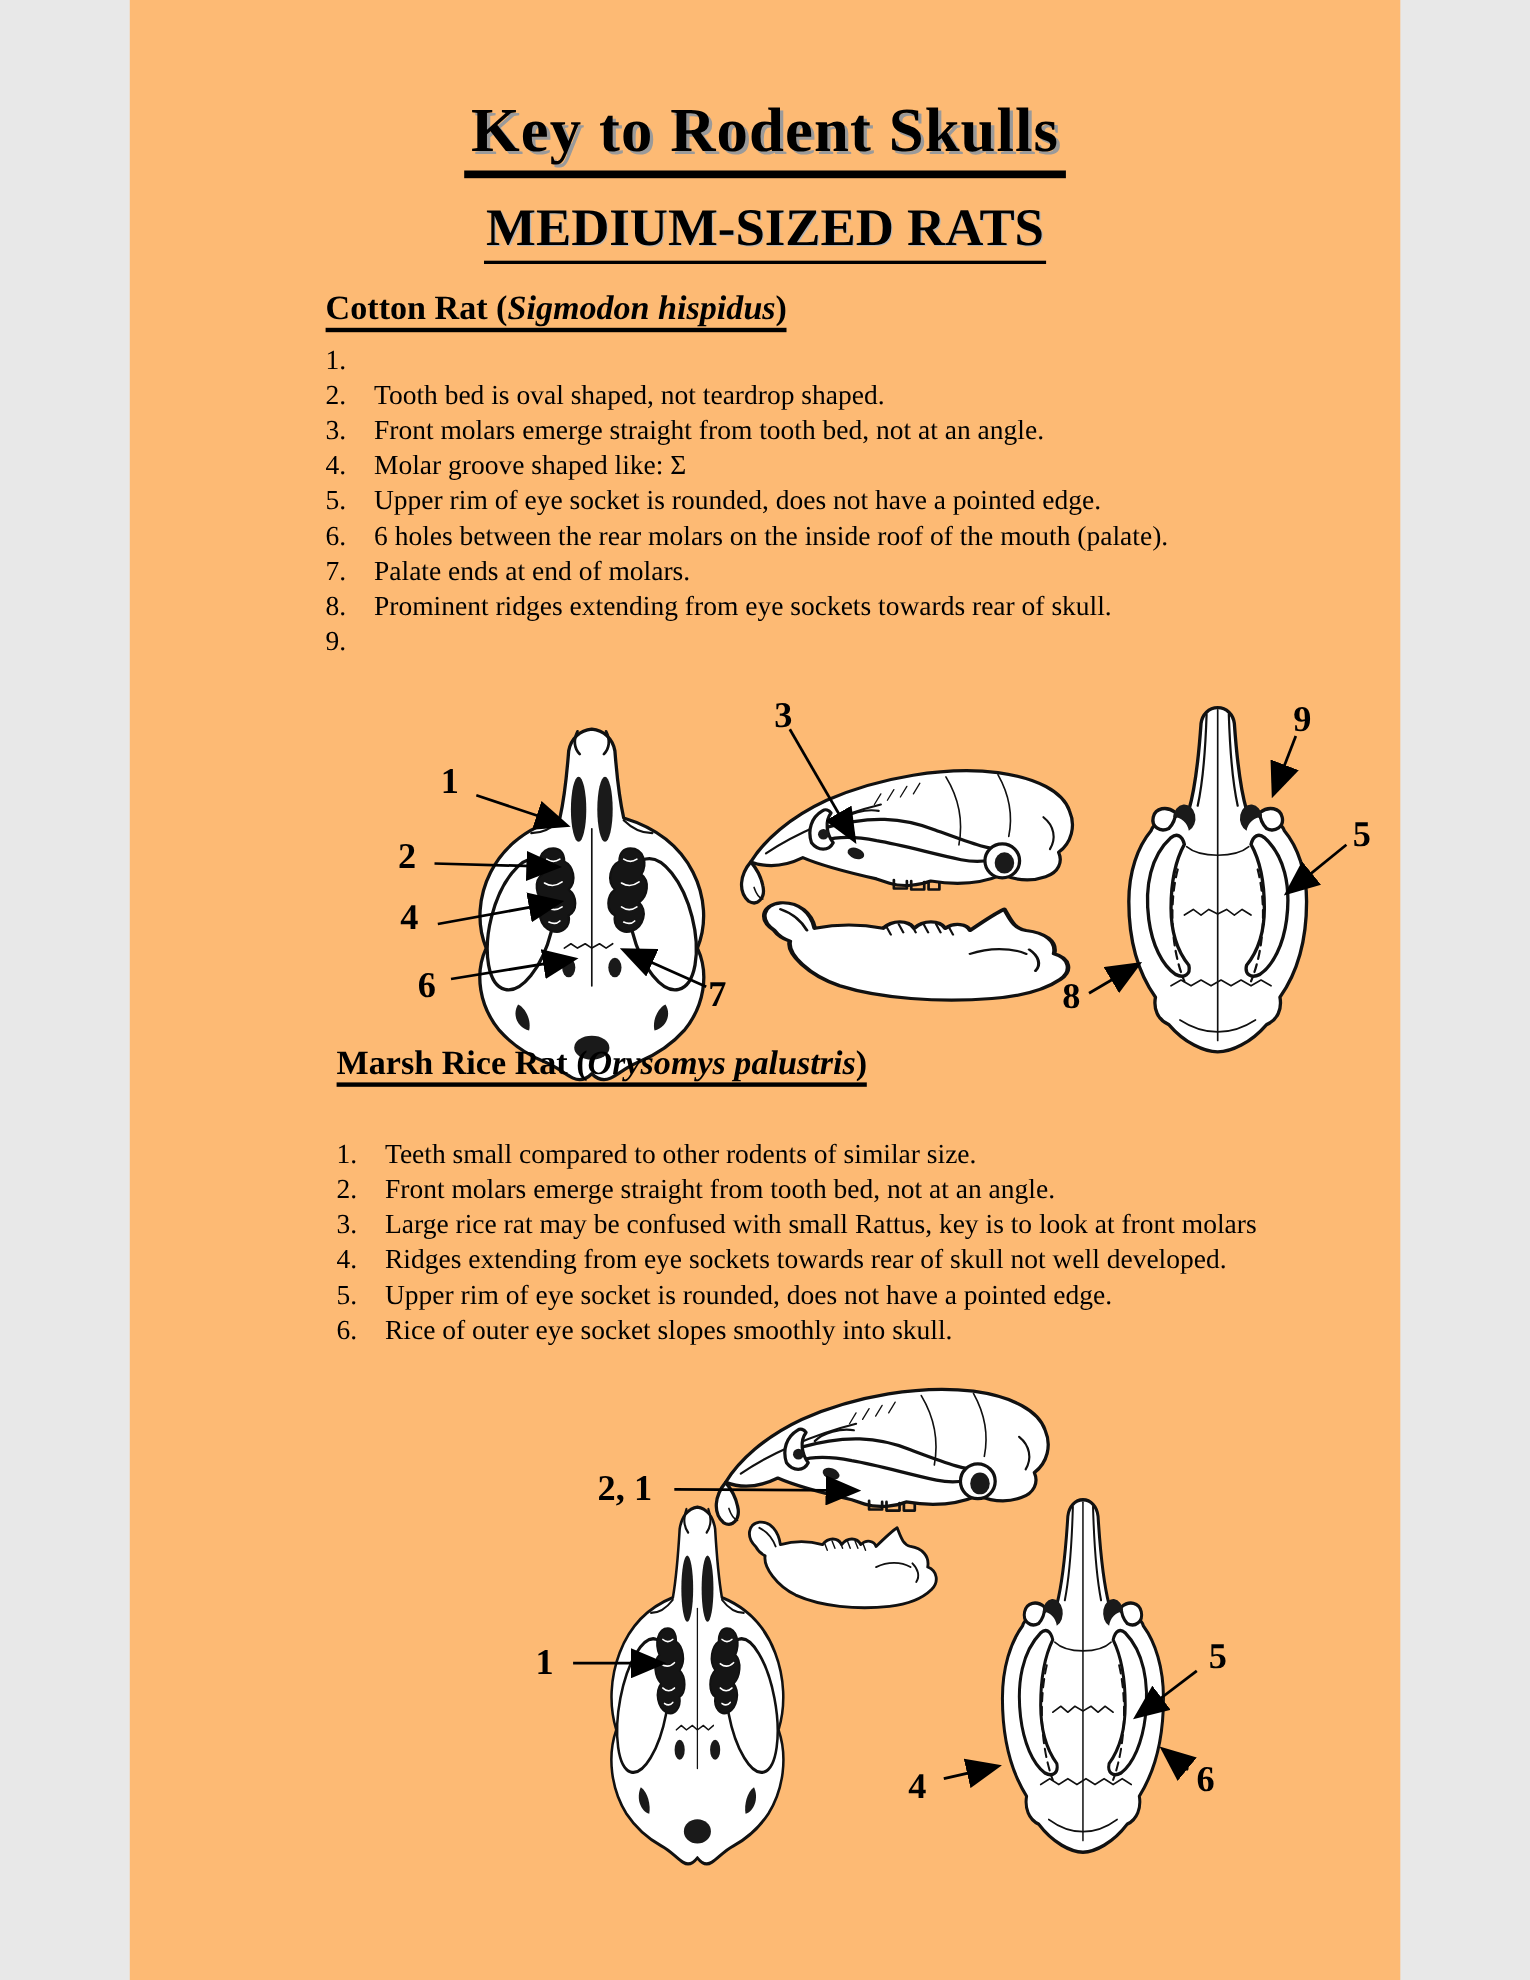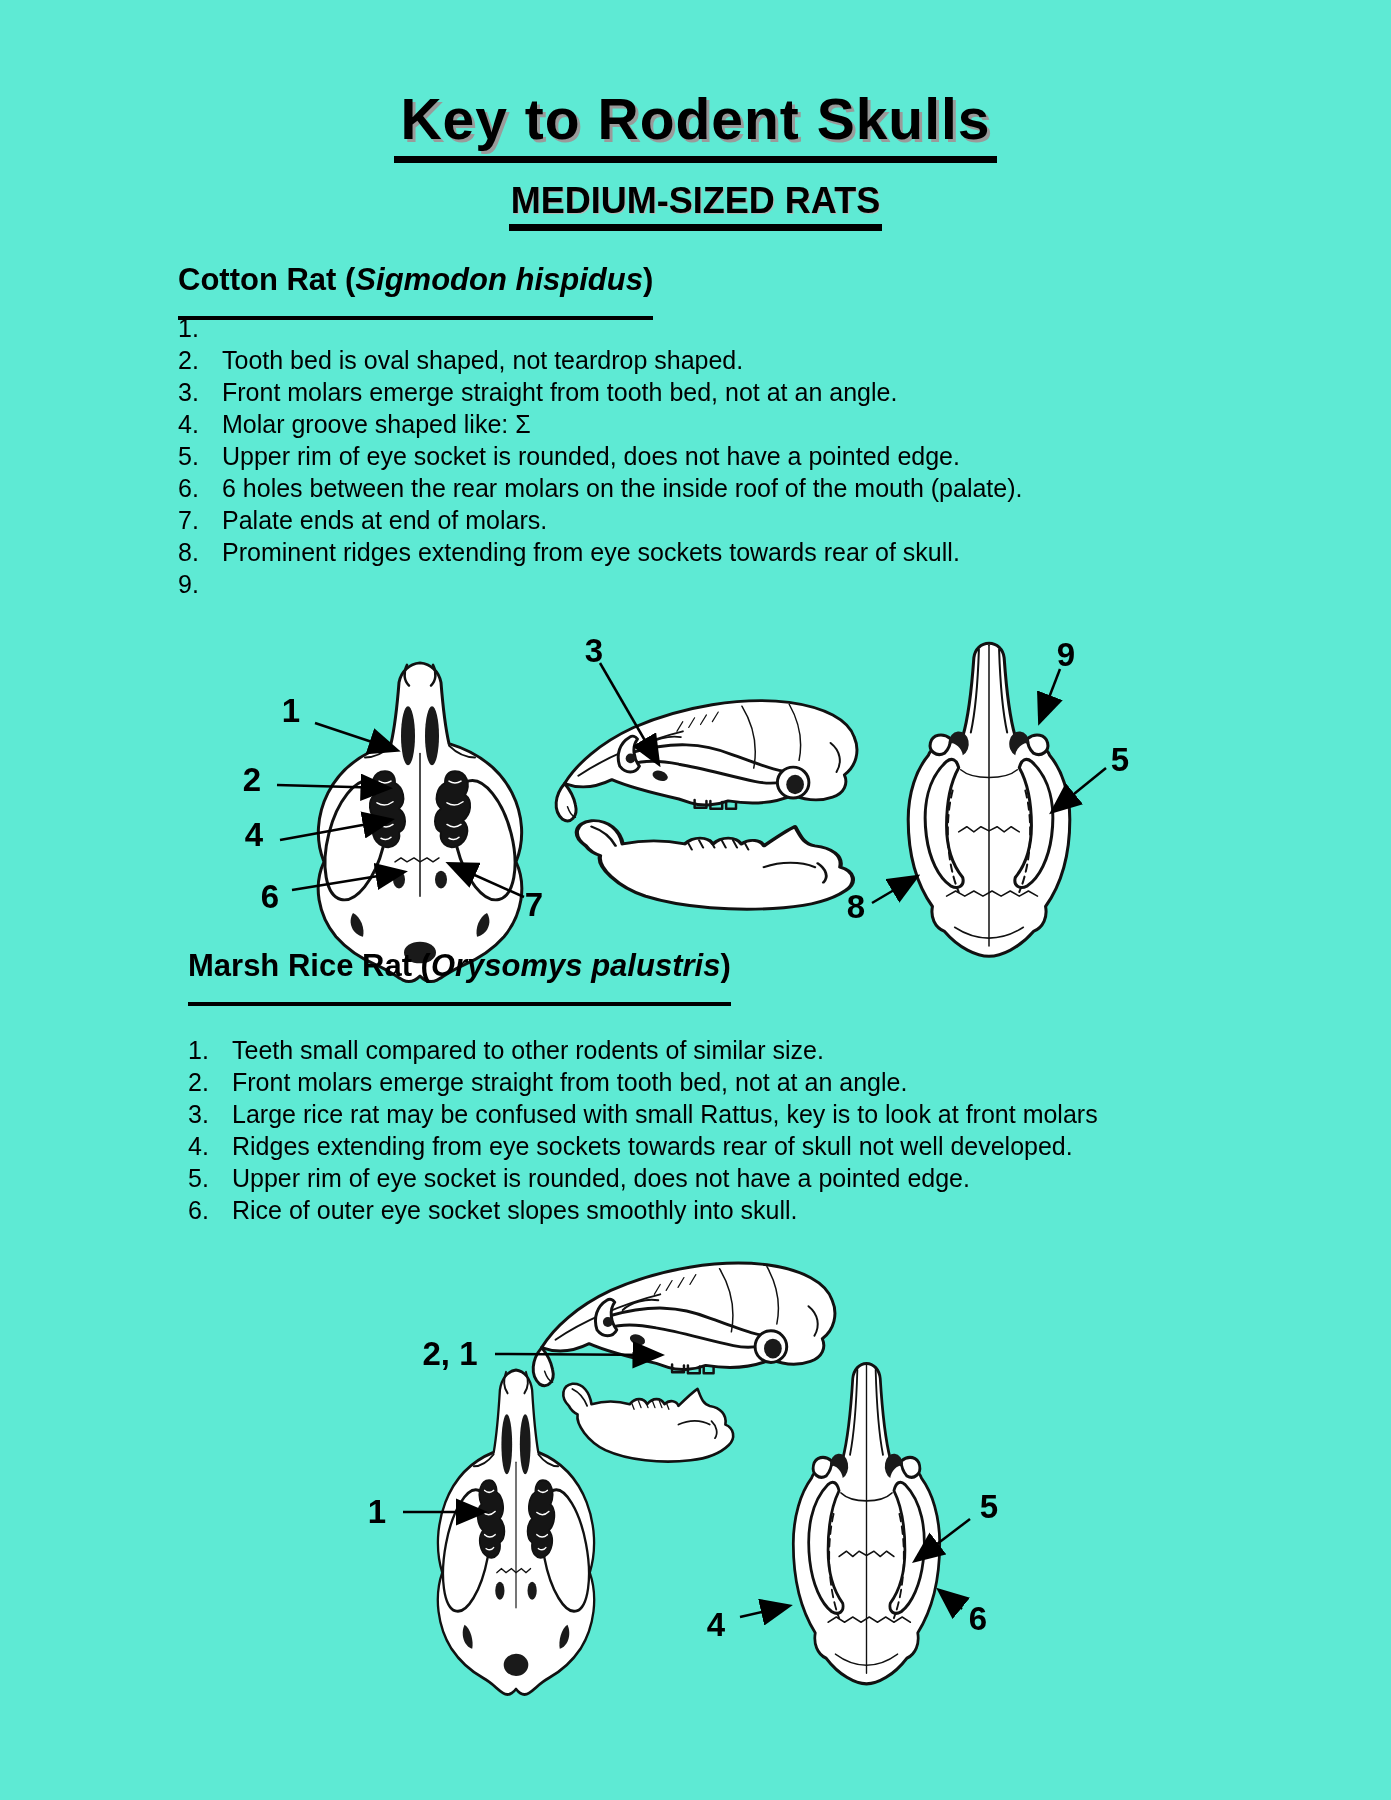--- a/index.html
+++ b/index.html
@@ -1,26 +1,26 @@
 <!DOCTYPE html>
 <html><head>
 <meta charset="utf-8">
 <style>
   html,body{margin:0;padding:0;background:#e8e8e8;}
-  .page{position:relative;width:1391px;height:1800px;background:#5eead4;margin:0 auto;
-        font-family:Liberation Sans, sans-serif;color:#000;overflow:hidden;}
+  .page{position:relative;width:1155px;height:1800px;background:#fdba74;margin:0 auto;
+        font-family:Liberation Serif, serif;color:#000;overflow:hidden;}
   .centerwrap{position:absolute;left:0;width:100%;text-align:center;}
   .doc-title{display:inline-block;font-size:57px;font-weight:bold;letter-spacing:1px;
              border-bottom:7px solid #000;padding:0 6px 4px 6px;
              text-shadow:3px 3px 0 #9a9a9a;}
-  .doc-subtitle{display:inline-block;font-size:36px;font-weight:bold;
-                border-bottom:7px solid #000000;padding:0 2px 2px 2px;
+  .doc-subtitle{display:inline-block;font-size:48px;font-weight:bold;
+                border-bottom:3px solid #000000;padding:0 2px 2px 2px;
                 text-shadow:1px 1px 0 #b5b5b5;}
   .sec-head{position:absolute;font-size:31px;font-weight:bold;white-space:nowrap;}
-  .sec-head .inner{display:inline-block;border-bottom:4px solid #000;padding-bottom:18px;}
+  .sec-head .inner{display:inline-block;border-bottom:4px solid #000;padding-bottom:0;}
   .sec-head .species{font-style:italic;}
   .klist{position:absolute;font-size:25px;line-height:32px;}
   .krow{display:flex;}
   .krow .num{width:44px;flex:0 0 44px;}
   .krow .txt{white-space:nowrap;}
   .figure{position:absolute;left:0;width:1391px;}
   .figure svg.skull{position:absolute;}
   .flabel{position:absolute;transform:translate(-50%,-50%);
           font-size:33px;font-weight:bold;white-space:nowrap;}
   .arrows{position:absolute;left:0;top:0;}

